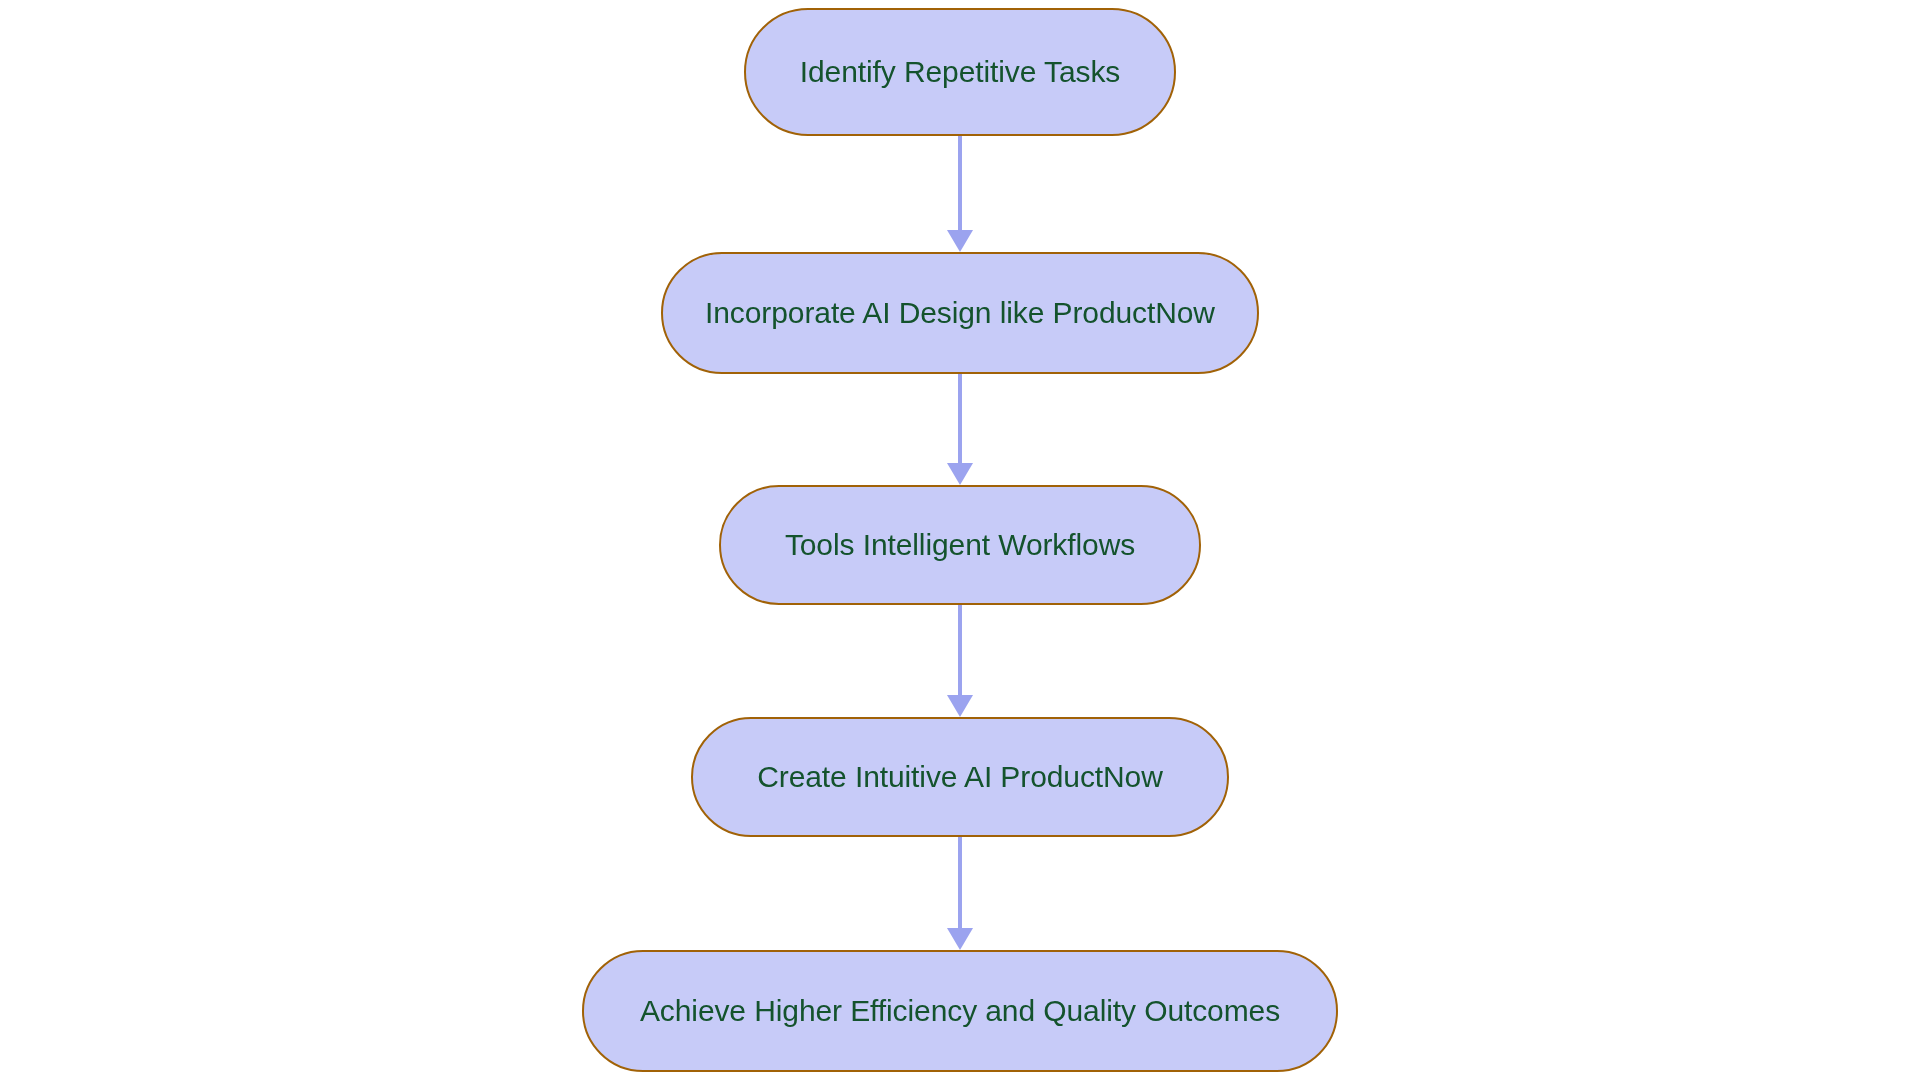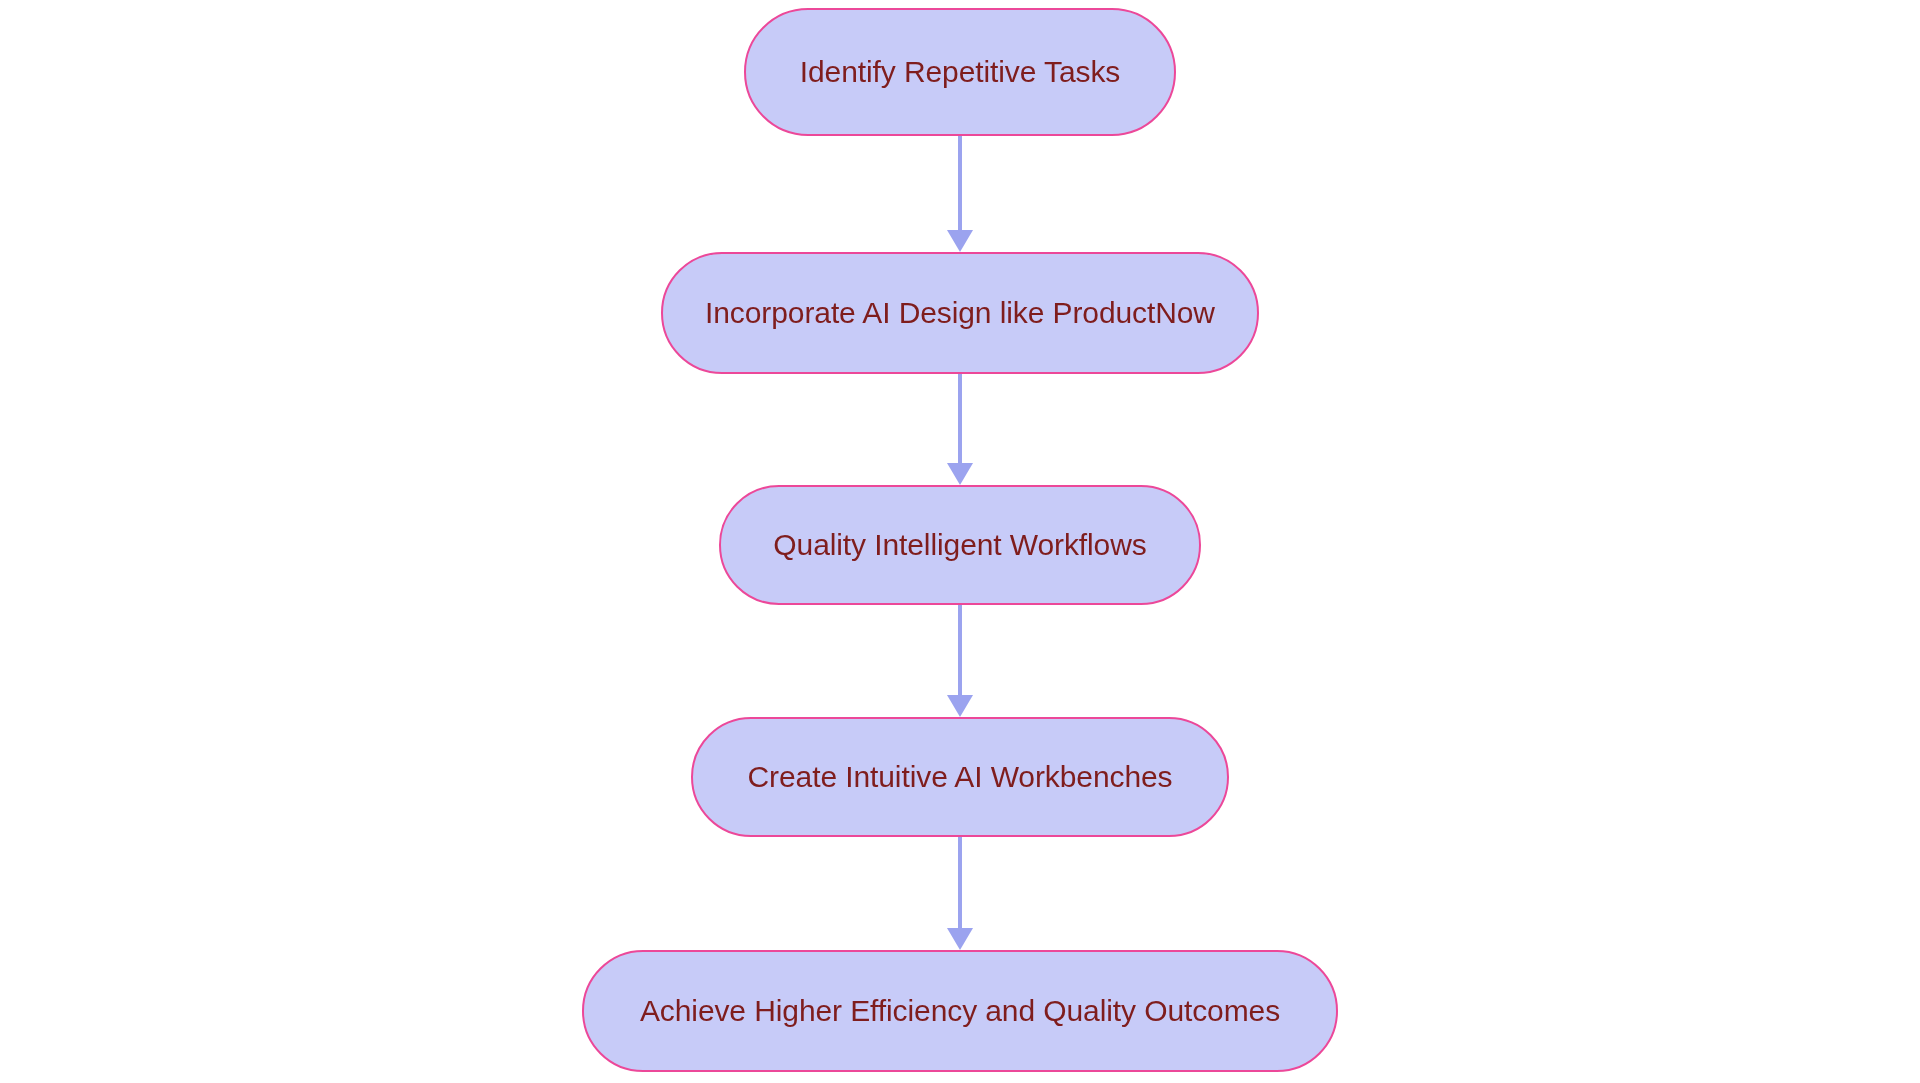--- a/index.html
+++ b/index.html
@@ -35,23 +35,23 @@
   }
 
   
   .flow-node {
     position: relative;
     box-sizing: border-box;
     display: flex;
     align-items: center;
     justify-content: center;
     background: #c7cbf8;
-    border: 2px solid #ec4899;
+    border: 2px solid #a16207;
     border-radius: 999px;
-    color: #7f1d1d;
+    color: #14532d;
     font-family: "Liberation Sans", sans-serif;
     font-weight: 400;
     white-space: nowrap;
     letter-spacing: -0.1px;
   }
 
   .flow-node .node-label {
     display: block;
     line-height: 1;
     padding: 0 2px;
@@ -115,30 +115,30 @@
     <div class="flow-node" id="node-2">
       <span class="node-label">Incorporate AI Design like ProductNow</span>
     </div>
 
     <div class="flow-connector" id="connector-2-3">
       <div class="connector-line"></div>
       <div class="connector-arrowhead"></div>
     </div>
 
     <div class="flow-node" id="node-3">
-      <span class="node-label">Quality Intelligent Workflows</span>
+      <span class="node-label">Tools Intelligent Workflows</span>
     </div>
 
     <div class="flow-connector" id="connector-3-4">
       <div class="connector-line"></div>
       <div class="connector-arrowhead"></div>
     </div>
 
     <div class="flow-node" id="node-4">
-      <span class="node-label">Create Intuitive AI Workbenches</span>
+      <span class="node-label">Create Intuitive AI ProductNow</span>
     </div>
 
     <div class="flow-connector" id="connector-4-5">
       <div class="connector-line"></div>
       <div class="connector-arrowhead"></div>
     </div>
 
     <div class="flow-node" id="node-5">
       <span class="node-label">Achieve Higher Efficiency and Quality Outcomes</span>
     </div>

